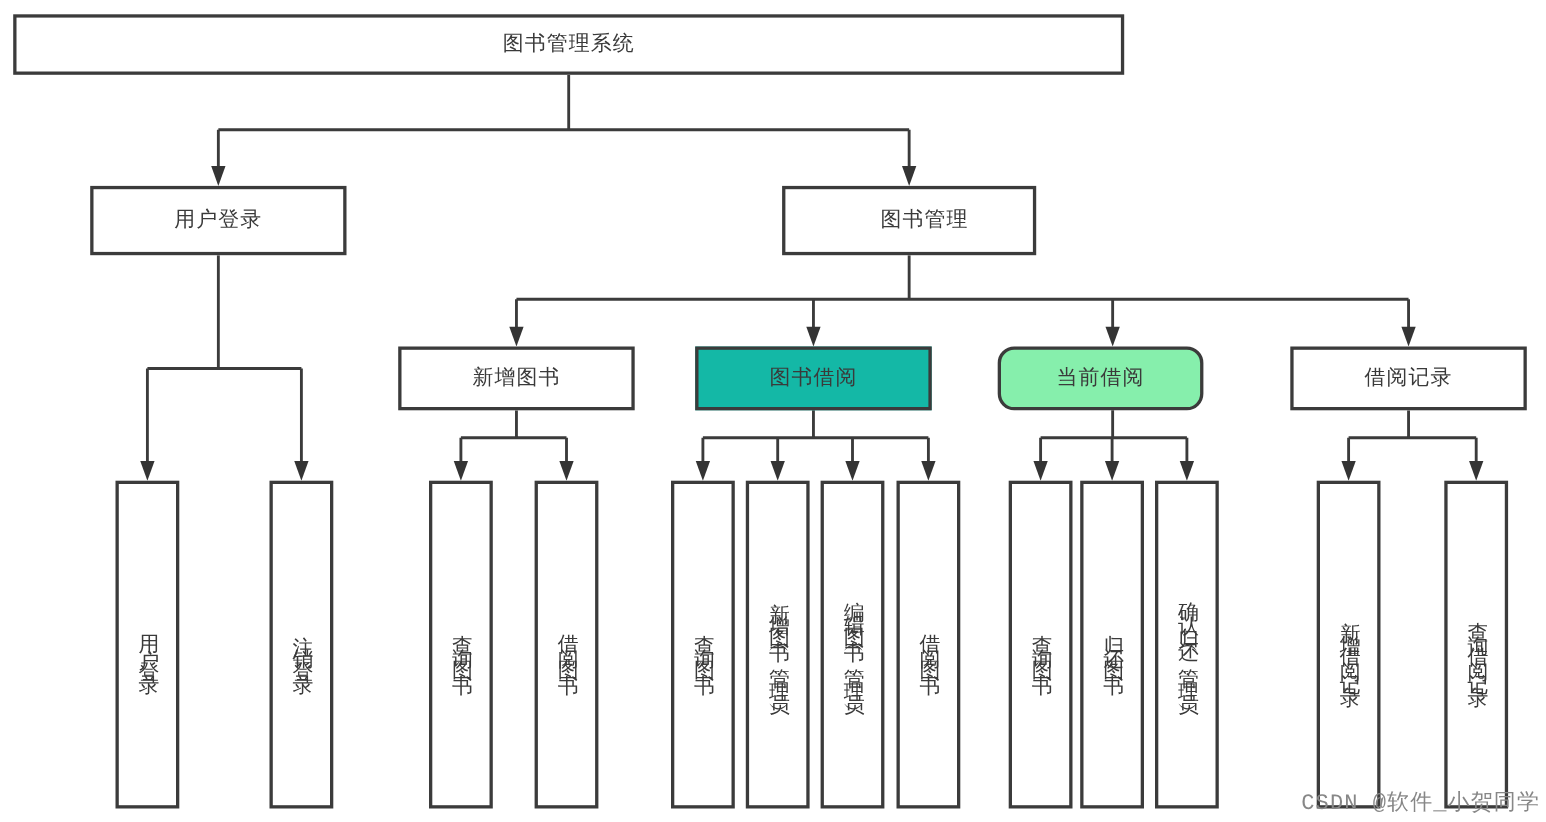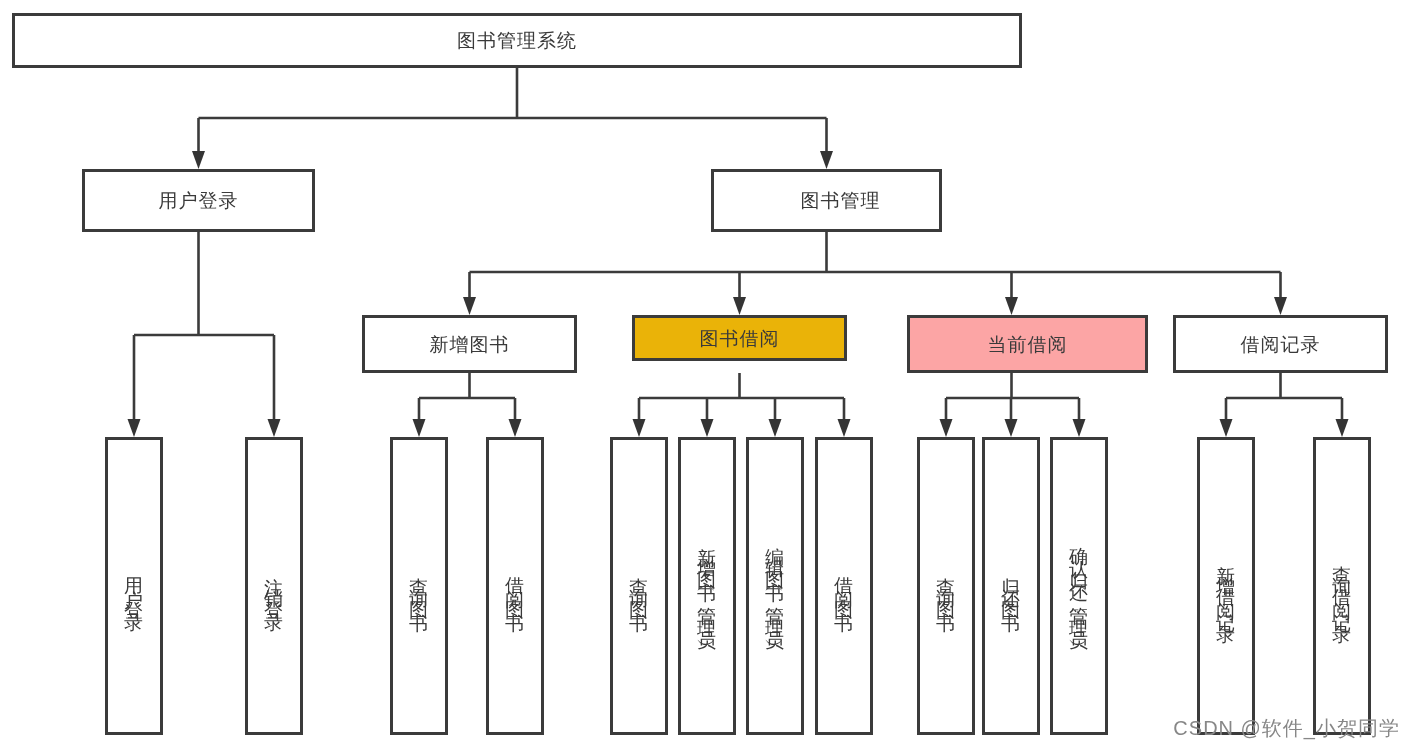--- a/index.html
+++ b/index.html
@@ -1,18 +1,18 @@
 <!DOCTYPE html>
 <html><head>
 <meta charset="utf-8">
 <style>
   html,body{margin:0;padding:0;background:#ffffff;}
   #canvas{
     position:relative;width:1405px;height:747px;background:#ffffff;overflow:hidden;
-    font-family:Liberation Sans, sans-serif;
+    font-family:Liberation Mono, monospace;
   }
   #connectors{position:absolute;left:0;top:0;width:1405px;height:747px;pointer-events:none;}
   #connectors path{fill:none;stroke:#3b3b3b;stroke-width:2.6;}
   #connectors polygon{fill:#343434;stroke:none;}
   .node{
     position:absolute;box-sizing:border-box;background:#ffffff;border:3px solid #3b3b3b;
     display:flex;align-items:center;justify-content:center;color:#3a3a3a;
   }
   .node .label{font-size:19px;line-height:1;letter-spacing:1px;white-space:nowrap;}
   .node.v .label{
@@ -75,24 +75,24 @@
       </div>
       <div class="node h" style="left: 82px; top: 169px; width: 233px; height: 63px; border-color: rgb(59, 59, 59); background: rgb(255, 255, 255);">
         <span class="label" style="color: rgb(58, 58, 58);">用户登录</span>
       </div>
       <div class="node h" style="left: 711px; top: 169px; width: 231px; height: 63px; border-color: rgb(59, 59, 59); background: rgb(255, 255, 255); padding-left: 28px;">
         <span class="label" style="color: rgb(58, 58, 58);">图书管理</span>
       </div>
       <div class="node h" style="left: 362px; top: 315px; width: 215px; height: 58px; border-color: rgb(59, 59, 59); background: rgb(255, 255, 255);">
         <span class="label" style="color: rgb(58, 58, 58);">新增图书</span>
       </div>
-      <div class="node h" style="left: 632px; top: 315px; width: 215px; height: 46px; border-color: rgb(59, 59, 59); background: #eab308;">
+      <div class="node h" style="left: 632px; top: 315px; width: 215px; height: 58px; border-color: rgb(59, 59, 59); background: #14b8a6;">
         <span class="label" style="color: rgb(58, 58, 58);">图书借阅</span>
       </div>
-      <div class="node h" style="left: 907px; top: 315px; width: 241px; height: 58px; border-color: rgb(59, 59, 59); background: #fca5a5;">
+      <div class="node h" style="left: 907px; top: 315px; width: 187px; height: 58px; border-color: rgb(59, 59, 59); background: #86efac; border-radius: 15px;">
         <span class="label" style="color: rgb(58, 58, 58);">当前借阅</span>
       </div>
       <div class="node h" style="left: 1173px; top: 315px; width: 215px; height: 58px; border-color: rgb(59, 59, 59); background: rgb(255, 255, 255);">
         <span class="label" style="color: rgb(58, 58, 58);">借阅记录</span>
       </div>
       <div class="node v" style="left: 105px; top: 437px; width: 58px; height: 298px; border-color: rgb(59, 59, 59); background: rgb(255, 255, 255);">
         <span class="label" style="color: rgb(58, 58, 58);">用户登录</span>
       </div>
       <div class="node v" style="left: 245px; top: 437px; width: 58px; height: 298px; border-color: rgb(59, 59, 59); background: rgb(255, 255, 255);">
         <span class="label" style="color: rgb(58, 58, 58);">注销登录</span>

